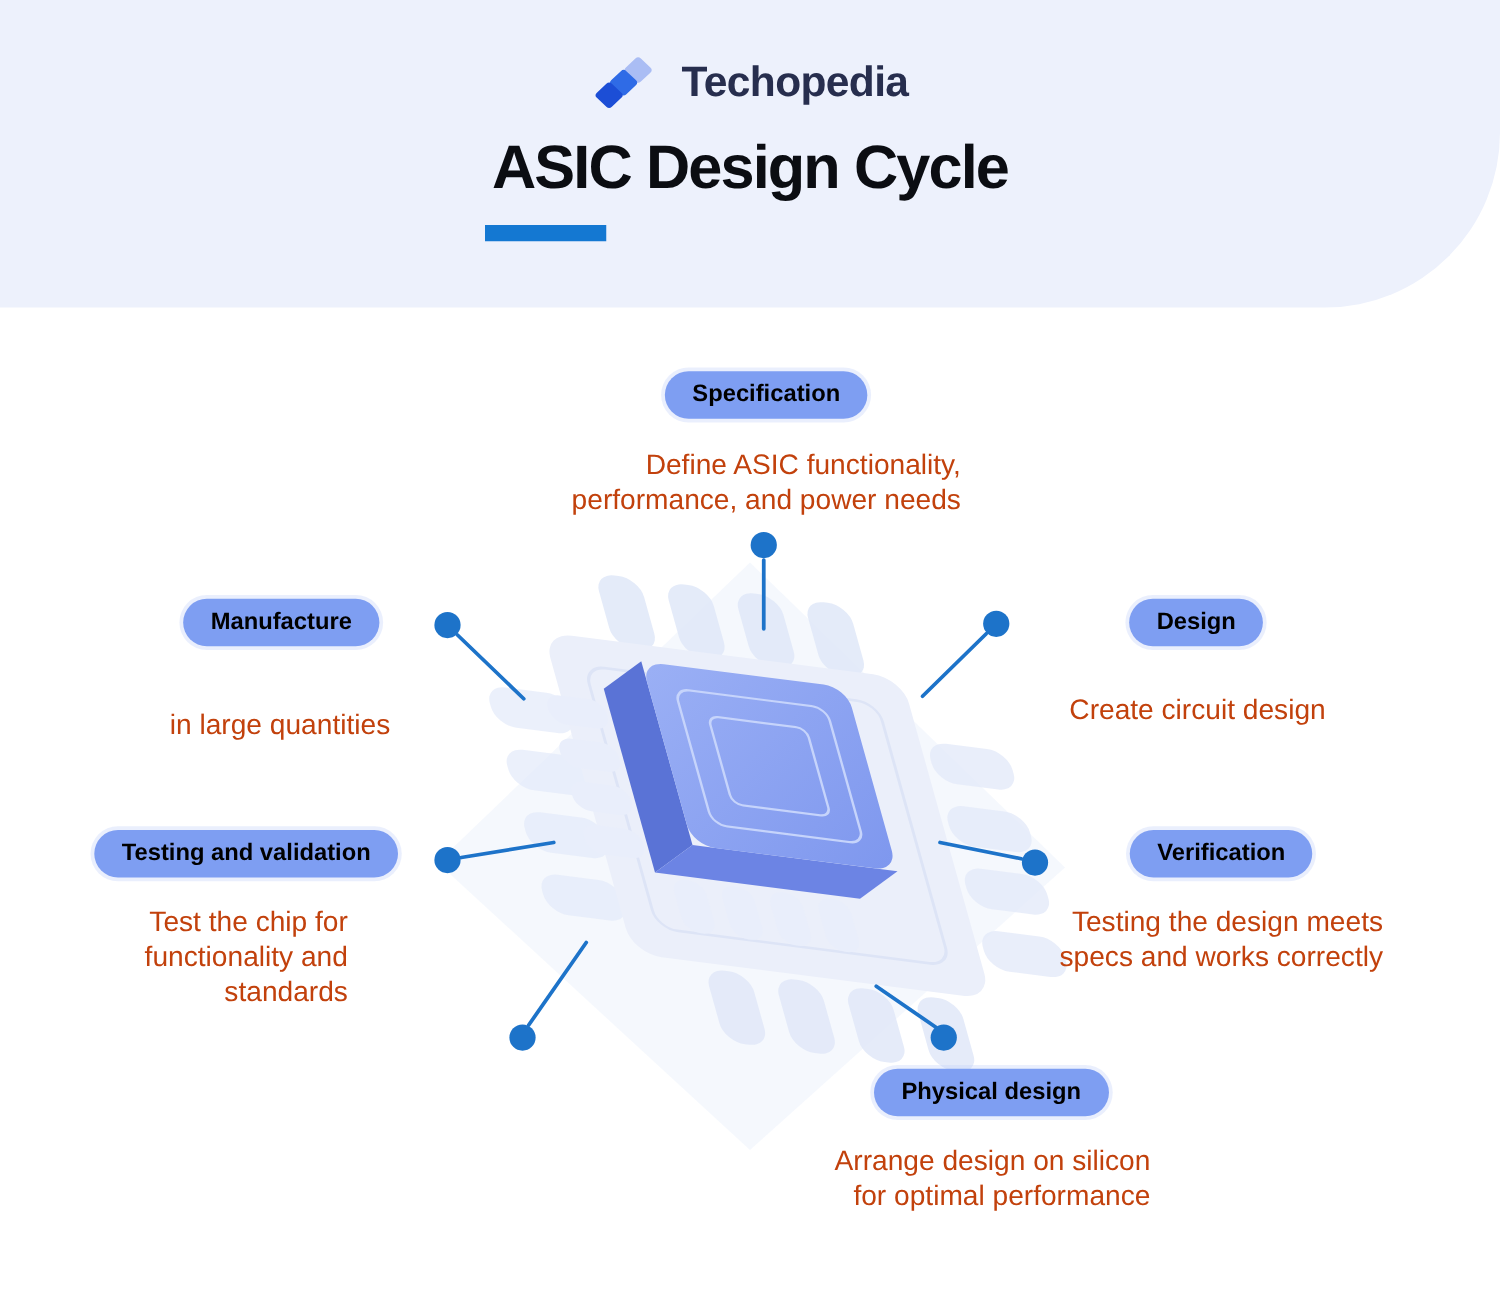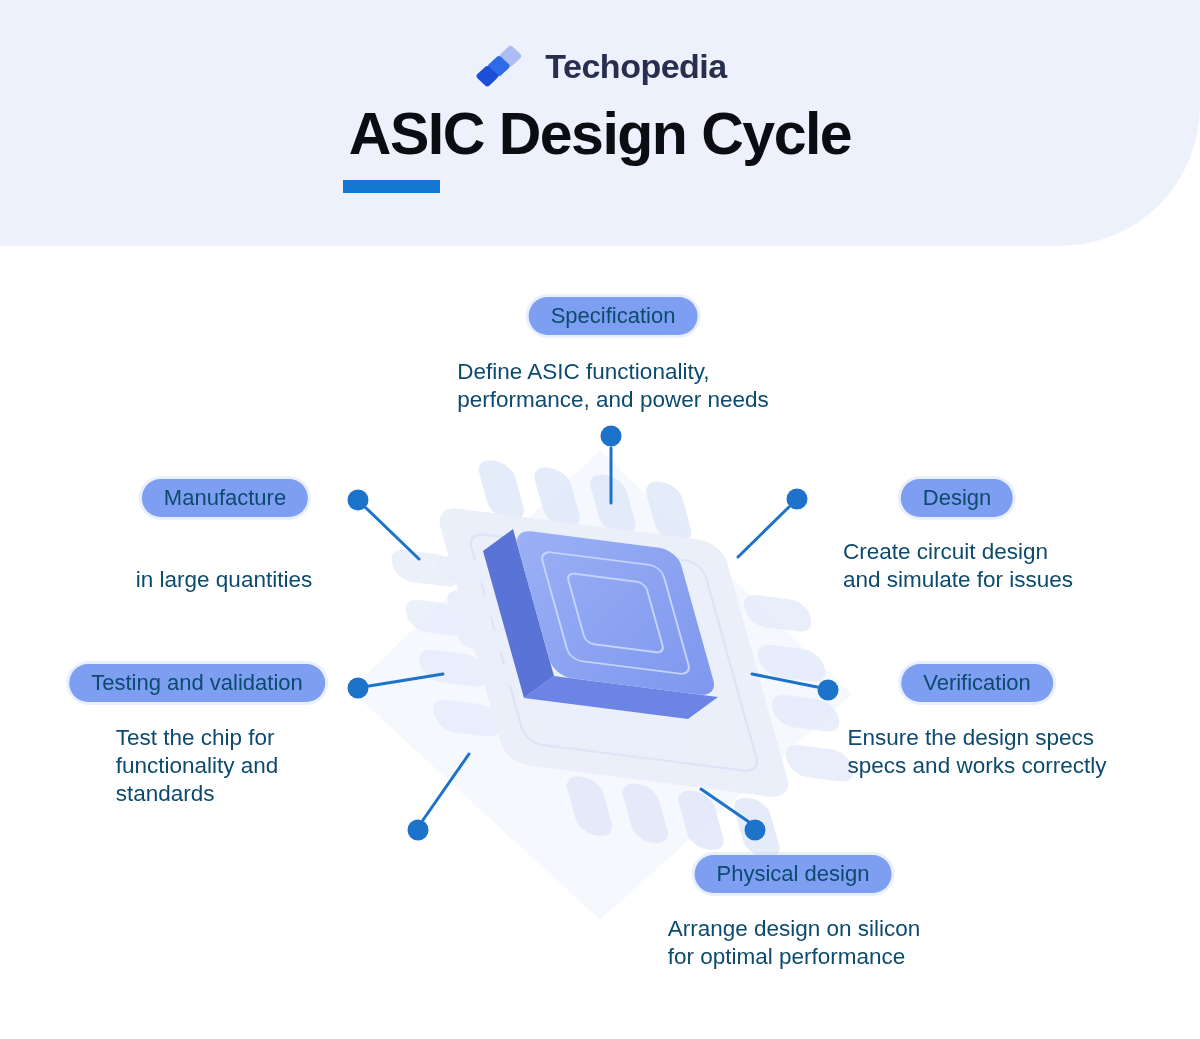--- a/index.html
+++ b/index.html
@@ -18,39 +18,39 @@
     display:flex;align-items:center;justify-content:center;gap:22px;
   }
   .logo-text{
     font-size:34px;font-weight:700;color:#272e4e;letter-spacing:-0.5px;
   }
   .title-wrap{
     position:absolute;left:0;top:98px;width:1200px;text-align:center;
   }
   .title-inner{display:inline-block;text-align:left;}
   h1.title{
-    margin:0;font-size:59px;line-height:72px;font-weight:800;
+    margin:0;font-size:49px;line-height:72px;font-weight:800;
     color:#0b0d12;letter-spacing:-1.5px;
   }
   .title-underline{
     width:97px;height:13px;background:#1478d2;margin-top:10px;margin-left:-6px;
   }
   
   .pill{
     position:absolute;transform:translateX(-50%);
-    background:#7e9ef2;color:#0c4a6e;
-    font-size:22px;font-weight:400;line-height:24px;
+    background:#7e9ef2;color:#000000;
+    font-size:19px;font-weight:700;line-height:24px;
     padding:7px 22px;border-radius:999px;white-space:nowrap;
     box-shadow:0 0 0 3px rgba(195,209,250,0.35);
   }
   
   .desc{
     position:absolute;transform:translateX(-50%);
     font-size:22.5px;font-weight:500;line-height:28px;
-    color:#0c4a6e;text-align:left;white-space:nowrap;
+    color:#c2410c;text-align:right;white-space:nowrap;
   }
   
   .chip-svg{position:absolute;left:340px;top:440px;width:520px;height:490px;}
   .connector-svg{position:absolute;left:0;top:0;width:1200px;height:1039px;pointer-events:none;}
 </style>
 </head>
 <body>
 
 <div class="page">
 
@@ -148,28 +148,27 @@
     </g>
   </svg>
 
   <div class="pill" style="left:613px;top:297px;">Specification</div>
   <div class="desc" style="left:613px;top:358px;">
     <span>Define ASIC functionality,</span><br>
     <span>performance, and power needs</span>
   </div>
 
   <div class="pill" style="left:957px;top:479px;">Design</div>
-  <div class="desc" style="left:958px;top:538px;">
+  <div class="desc" style="left:958px;top:554px;">
     <span>Create circuit design</span><br>
-    <span>and simulate for issues</span>
   </div>
 
   <div class="pill" style="left:977px;top:664px;">Verification</div>
   <div class="desc" style="left:977px;top:724px;">
-    <span>Ensure the design specs</span><br>
+    <span>Testing the design meets</span><br>
     <span>specs and works correctly</span>
   </div>
 
   <div class="pill" style="left:793px;top:855px;">Physical design</div>
   <div class="desc" style="left:794px;top:915px;">
     <span>Arrange design on silicon</span><br>
     <span>for optimal performance</span>
   </div>
 
 

